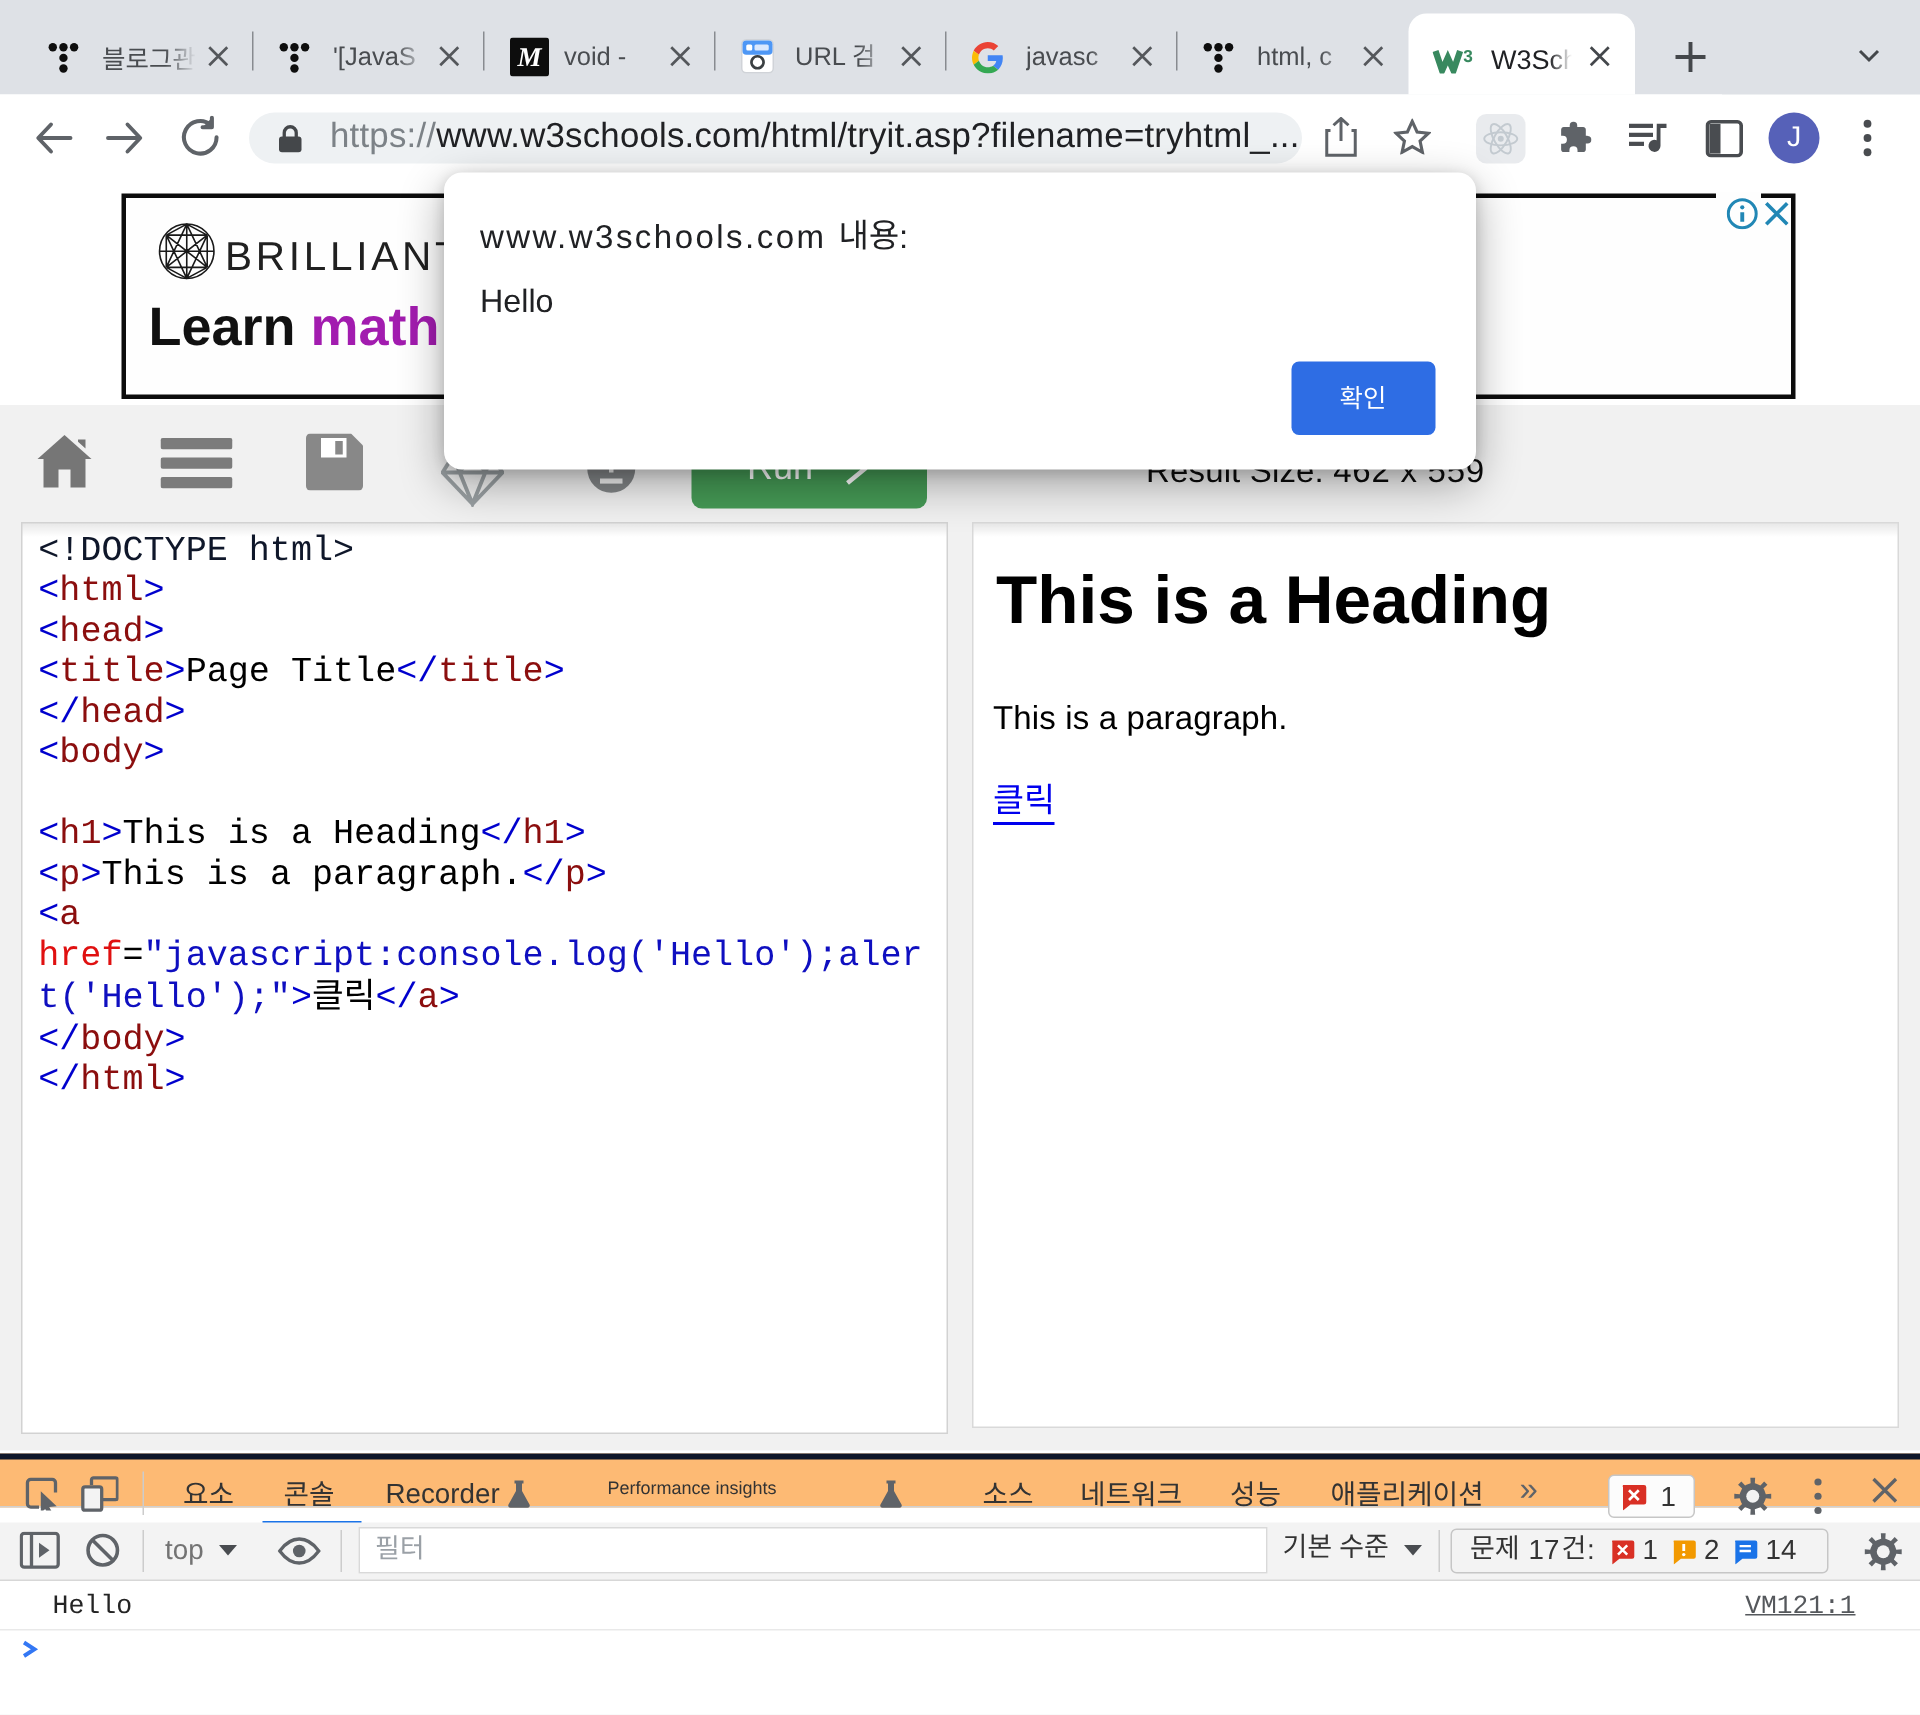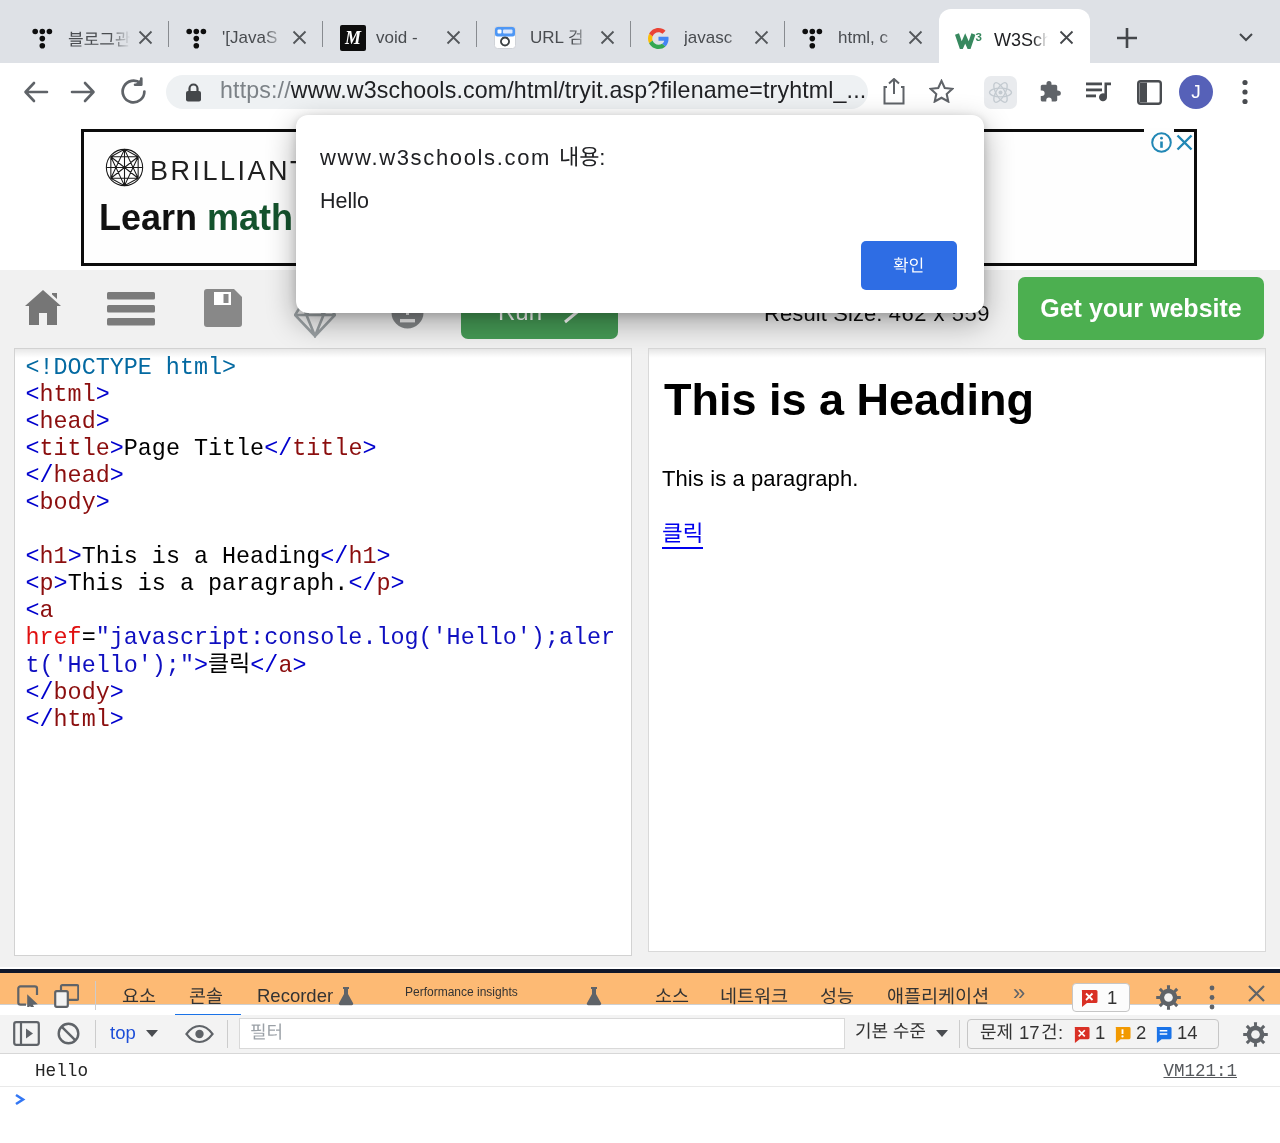--- a/index.html
+++ b/index.html
@@ -1,21 +1,21 @@
 <!DOCTYPE html>
 <html><head>
 <meta charset="utf-8">
 <style>
   * { margin:0; padding:0; box-sizing:border-box; }
   html,body { width:1280px; height:1143px; overflow:hidden; }
   body { font-family:"Liberation Sans", sans-serif; position:relative; background:#fff; }
   .abs { position:absolute; }
   svg { display:inline-block; vertical-align:baseline; }
   .cb { color:#0000cd; } .ct { color:#8b0e0e; } .cx { color:#000; }
-  .ca { color:#e01010; } .cs { color:#0f0fc0; } .cp { color:#0369a1; }
+  .ca { color:#e01010; } .cs { color:#0f0fc0; } .cp { color:#0f172a; }
   
   #tabstrip { left:0; top:0; width:1280px; height:63px; background:#dee1e6; }
   .tab { position:absolute; top:0; height:63px; width:154px; }
   .tab .fav { position:absolute; left:18px; top:28px; }
   .tab .ttl { position:absolute; left:54px; top:28px; width:70px; height:22px; font-size:17px; color:#494c50; white-space:nowrap; overflow:hidden; }
   .tab .fade { position:absolute; left:96px; top:26px; width:29px; height:24px; background:linear-gradient(90deg, rgba(222,225,230,0), #dee1e6 72%); }
   .tab .x { position:absolute; left:123px; top:29px; }
   .tsep { position:absolute; top:21px; width:1px; height:26px; background:#888b90; }
   #activetab { position:absolute; left:939px; top:9px; width:151px; height:54px; background:#fff; border-radius:12px 12px 0 0; }
   .xmark { width:17px; height:17px; }
@@ -205,21 +205,21 @@
 </div>
 
 <div class="abs" style="left:0;top:121px;width:1280px;height:149px;background:#fff;">
   <div style="position:absolute;left:81px;top:8px;width:1116px;height:137px;border:3px solid #0c0c0c;background:#fefefe;"></div>
 
   <svg style="position:absolute;left:105px;top:27px;" width="39" height="39" viewBox="0 0 40 40" fill="none" stroke="#1a1a1a" stroke-width="1.1">
       <circle cx="20" cy="20" r="18.6"></circle>
       <path d="M20 1.4 L20 38.6 M1.4 20 L38.6 20 M6 9 L34 9 M6 31 L34 31 M6 9 L6 31 M34 9 L34 31 M6 9 L20 1.4 L34 9 M6 31 L20 38.6 L34 31 M6 9 L20 20 L34 9 M6 31 L20 20 L34 31 M6 9 L20 38.6 M34 9 L20 38.6 M6 31 L20 1.4 M34 31 L20 1.4"></path>
     </svg>
   <div style="position:absolute;left:150px;top:35px;font-size:27px;letter-spacing:2.5px;color:#202020;font-weight:500;">BRILLIANT</div>
-  <div style="position:absolute;left:99px;top:76px;font-size:36px;font-weight:bold;color:#111;">Learn <span style="color:#14532d;">math</span></div>
+  <div style="position:absolute;left:99px;top:76px;font-size:36px;font-weight:bold;color:#111;">Learn <span style="color:#a21caf;">math</span></div>
 
 
   <div style="position:absolute;left:1144px;top:7px;width:30px;height:5px;background:#fefefe;"></div>
     <svg style="position:absolute;left:1151px;top:11px;" width="21" height="21" viewBox="0 0 21 21" fill="none" stroke="#2187b5" stroke-width="2">
       <circle cx="10.5" cy="10.5" r="9.3"></circle>
       <path d="M10.5 9.5 V15.8" stroke-width="2.6"></path>
       <circle cx="10.5" cy="6.2" r="1.4" fill="#2187b5" stroke="none"></circle>
     </svg>
   <svg style="position:absolute;left:1176px;top:13px;" width="17" height="17" viewBox="0 0 17 17" fill="none" stroke="#2187b5" stroke-width="2.4">
       <path d="M1.5 1.5 L15.5 15.5 M15.5 1.5 L1.5 15.5"></path>
@@ -251,21 +251,20 @@
       <rect x="9" y="23" width="15" height="3.4" fill="#f1f1f1"></rect>
     </svg>
   
   <div style="position:absolute;left:461px;top:21px;width:157px;height:48px;border-radius:7px;background:#459a55;color:#fff;font-size:24px;">
       <span style="position:absolute;left:37px;top:7px;">Run</span>
       <svg style="position:absolute;left:97px;top:11px;" width="22" height="22" viewBox="0 0 22 22" fill="none" stroke="#fff" stroke-width="3">
         <path d="M7 2 L18 11 L7 20"></path>
       </svg>
     </div>
   <div style="position:absolute;left:764px;top:31px;font-size:22px;letter-spacing:0.1px;color:#0d0d0d;">Result Size: <span style="letter-spacing:0.5px;">462 x 559</span></div>
-  <div style="position:absolute;left:1018px;top:7px;width:246px;height:63px;border-radius:7px;background:#4CAF50;color:#fff;font-size:25px;font-weight:bold;text-align:center;line-height:63px;">Get your website</div>
 </div>
 
 <div class="abs" style="left:14px;top:348px;width:618px;height:608px;background:#fff;border:1px solid #d2d2d2;">
   <div style="position:absolute;left:0;top:0;width:100%;height:9px;background:linear-gradient(rgba(0,0,0,0.09),rgba(0,0,0,0));"></div>
   <pre id="code" style="position:absolute;left:10.5px;top:6px;font-family:'Liberation Mono',monospace;font-size:23.4px;line-height:27px;color:#3f3f3f;"><span class="cp">&lt;!DOCTYPE html&gt;</span>
 <span class="cb">&lt;</span><span class="ct">html</span><span class="cb">&gt;</span>
 <span class="cb">&lt;</span><span class="ct">head</span><span class="cb">&gt;</span>
 <span class="cb">&lt;</span><span class="ct">title</span><span class="cb">&gt;</span><span class="cx">Page Title</span><span class="cb">&lt;/</span><span class="ct">title</span><span class="cb">&gt;</span>
 <span class="cb">&lt;/</span><span class="ct">head</span><span class="cb">&gt;</span>
 <span class="cb">&lt;</span><span class="ct">body</span><span class="cb">&gt;</span>
@@ -366,21 +365,21 @@
     <svg style="position:absolute;left:13px;top:6px;" width="27" height="25" viewBox="0 0 27 25">
         <rect x="1.2" y="1.2" width="24.6" height="22.6" rx="2" fill="none" stroke="#5f6368" stroke-width="2.2"></rect>
         <path d="M8 1.5 V23.5" stroke="#5f6368" stroke-width="2.2"></path>
         <path d="M13 7.5 L20 12.5 L13 17.5 Z" fill="#5f6368"></path>
       </svg>
     <svg style="position:absolute;left:57px;top:7px;" width="23" height="23" viewBox="0 0 23 23" fill="none" stroke="#5f6368" stroke-width="2.4">
         <circle cx="11.5" cy="11.5" r="9.8"></circle>
         <path d="M4.6 4.6 L18.4 18.4"></path>
       </svg>
     <div style="position:absolute;left:95px;top:5px;width:1px;height:28px;background:#ccc;"></div>
-    <div style="position:absolute;left:110px;top:7px;font-size:18.5px;color:#1d4ed8;">top</div>
+    <div style="position:absolute;left:110px;top:7px;font-size:18.5px;color:#737373;">top</div>
     <div style="position:absolute;left:146px;top:15px;width:0;height:0;border-left:6px solid transparent;border-right:6px solid transparent;border-top:7px solid #494c50;"></div>
     <svg style="position:absolute;left:185px;top:9px;" width="29" height="20" viewBox="0 0 29 20" fill="none" stroke="#5f6368" stroke-width="2.2">
         <path d="M14.5 2 C7 2 3 8 1.5 10 C3 12 7 18 14.5 18 C22 18 26 12 27.5 10 C26 8 22 2 14.5 2 Z"></path>
         <circle cx="14.5" cy="10" r="4.2" fill="#5f6368" stroke="none"></circle>
       </svg>
     <div style="position:absolute;left:227px;top:5px;width:1px;height:28px;background:#ccc;"></div>
     <div style="position:absolute;left:239px;top:3px;width:606px;height:31px;background:#fff;border:1px solid #d9d9d9;">
         <span style="position:absolute;left:10px;top:4px;"><svg width="33.1" height="18" viewBox="0 -850 1840 1000" style="vertical-align:-0.15em;" fill="#9aa0a6">
             <path transform="translate(0,0)" d="M709 -827H792V-358H709ZM203 -314H792V-97H287V39H205V-158H710V-248H203ZM205 1H825V68H205ZM90 -765H576V-700H90ZM75 -389 65 -457Q146 -458 241 -460Q336 -462 434 -467Q531 -473 619 -483L623 -423Q534 -409 437 -402Q340 -395 248 -392Q155 -389 75 -389ZM179 -735H259V-428H179ZM406 -735H487V-428H406Z"></path>
             <path transform="translate(920,0)" d="M712 -827H794V79H712ZM525 -486H725V-418H525ZM92 -207H160Q246 -207 313 -209Q380 -211 441 -217Q501 -223 564 -234L573 -166Q508 -155 446 -149Q384 -143 315 -141Q247 -138 160 -138H92ZM92 -744H510V-676H174V-184H92ZM153 -490H470V-423H153Z"></path>

